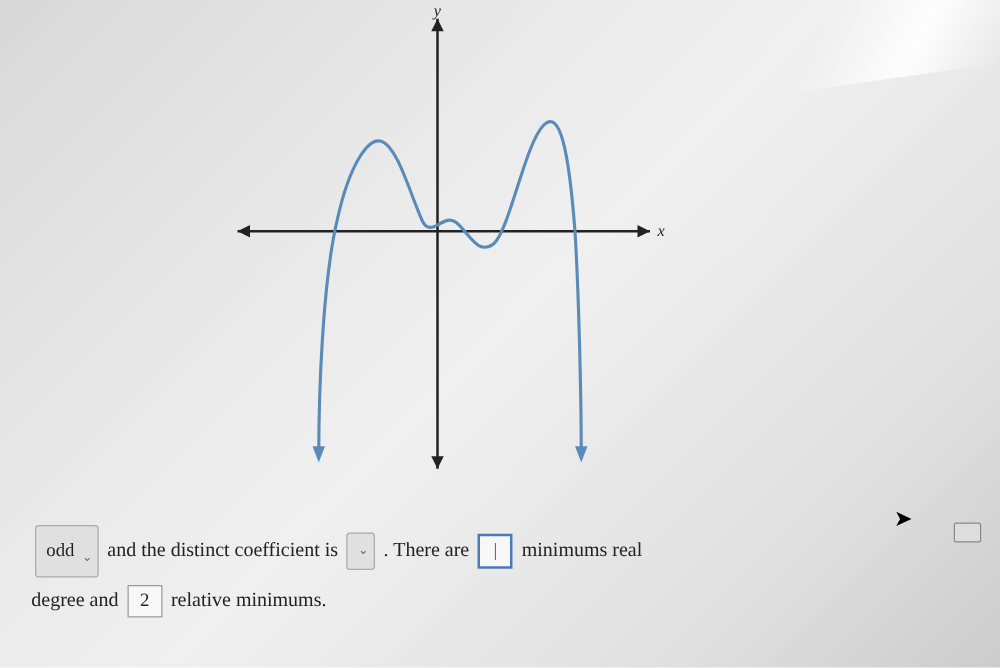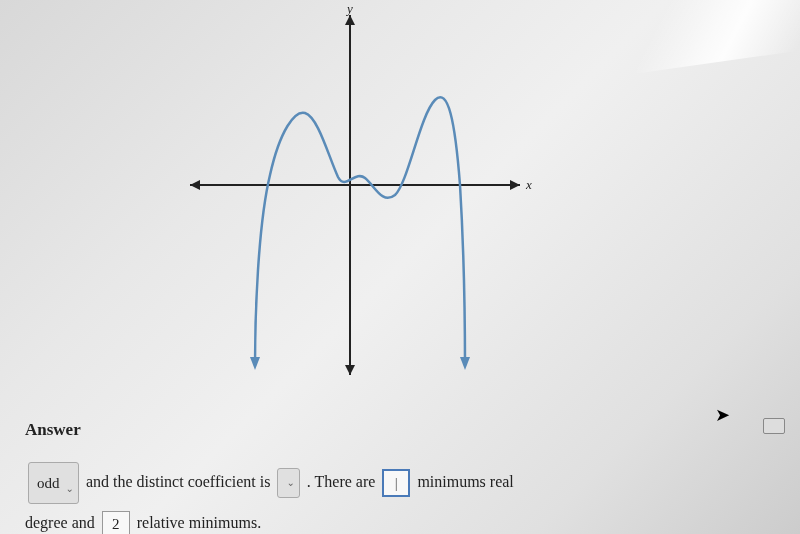--- a/index.html
+++ b/index.html
@@ -135,21 +135,20 @@
 
     <polygon points="105,365 100,352 110,352" fill="#5a8bb8"></polygon>
     <polygon points="315,365 310,352 320,352" fill="#5a8bb8"></polygon>
   </svg>
 </div>
 
 <div class="cursor-pointer">➤</div>
 <div class="keyboard-icon"></div>
 
 <div class="answer-section">
-  <div class="answer-heading">Answer</div>
   <div class="answer-text">
     <span class="dropdown">
       <span class="dropdown-value">odd</span>
       <span class="chevron">⌄</span>
     </span>
     <span>and the distinct coefficient is</span>
     <span class="dropdown">
       <span class="chevron">⌄</span>
     </span>
     <span>. There are</span>

